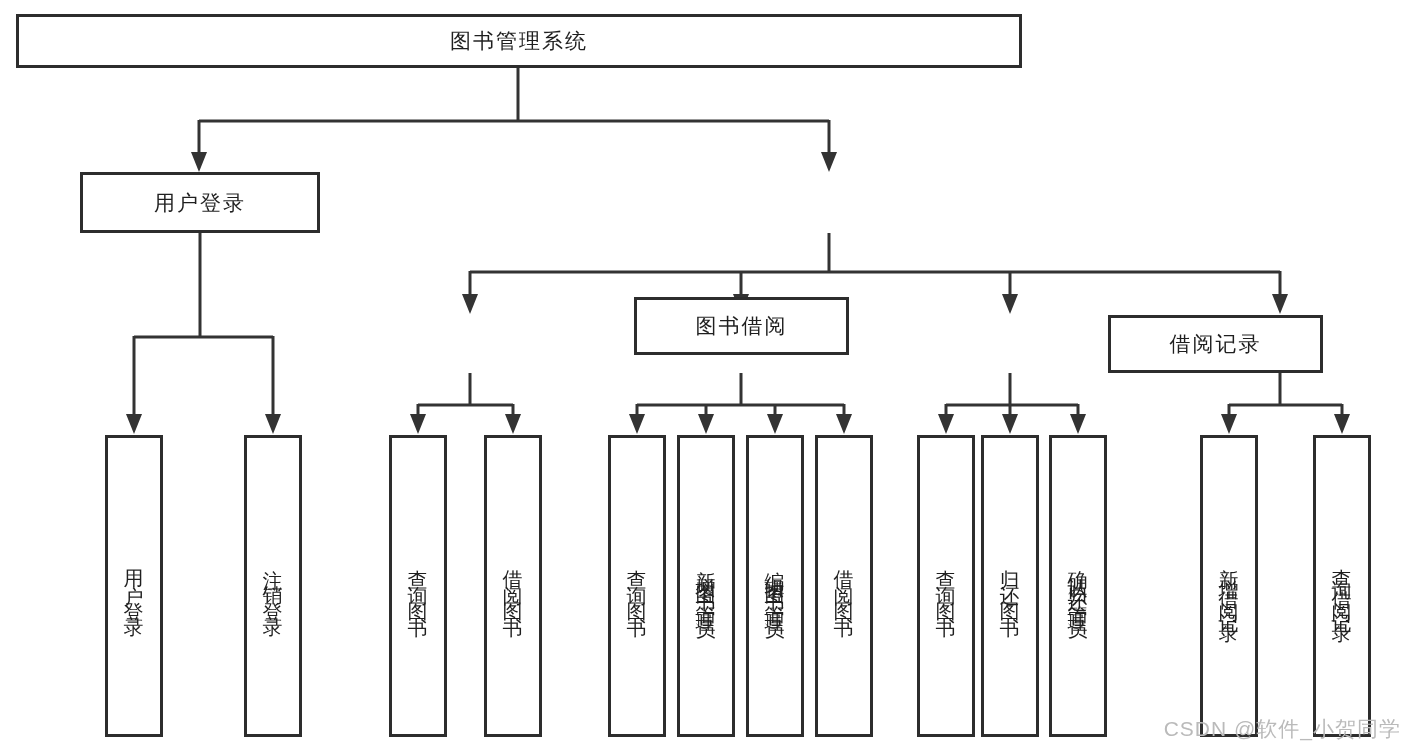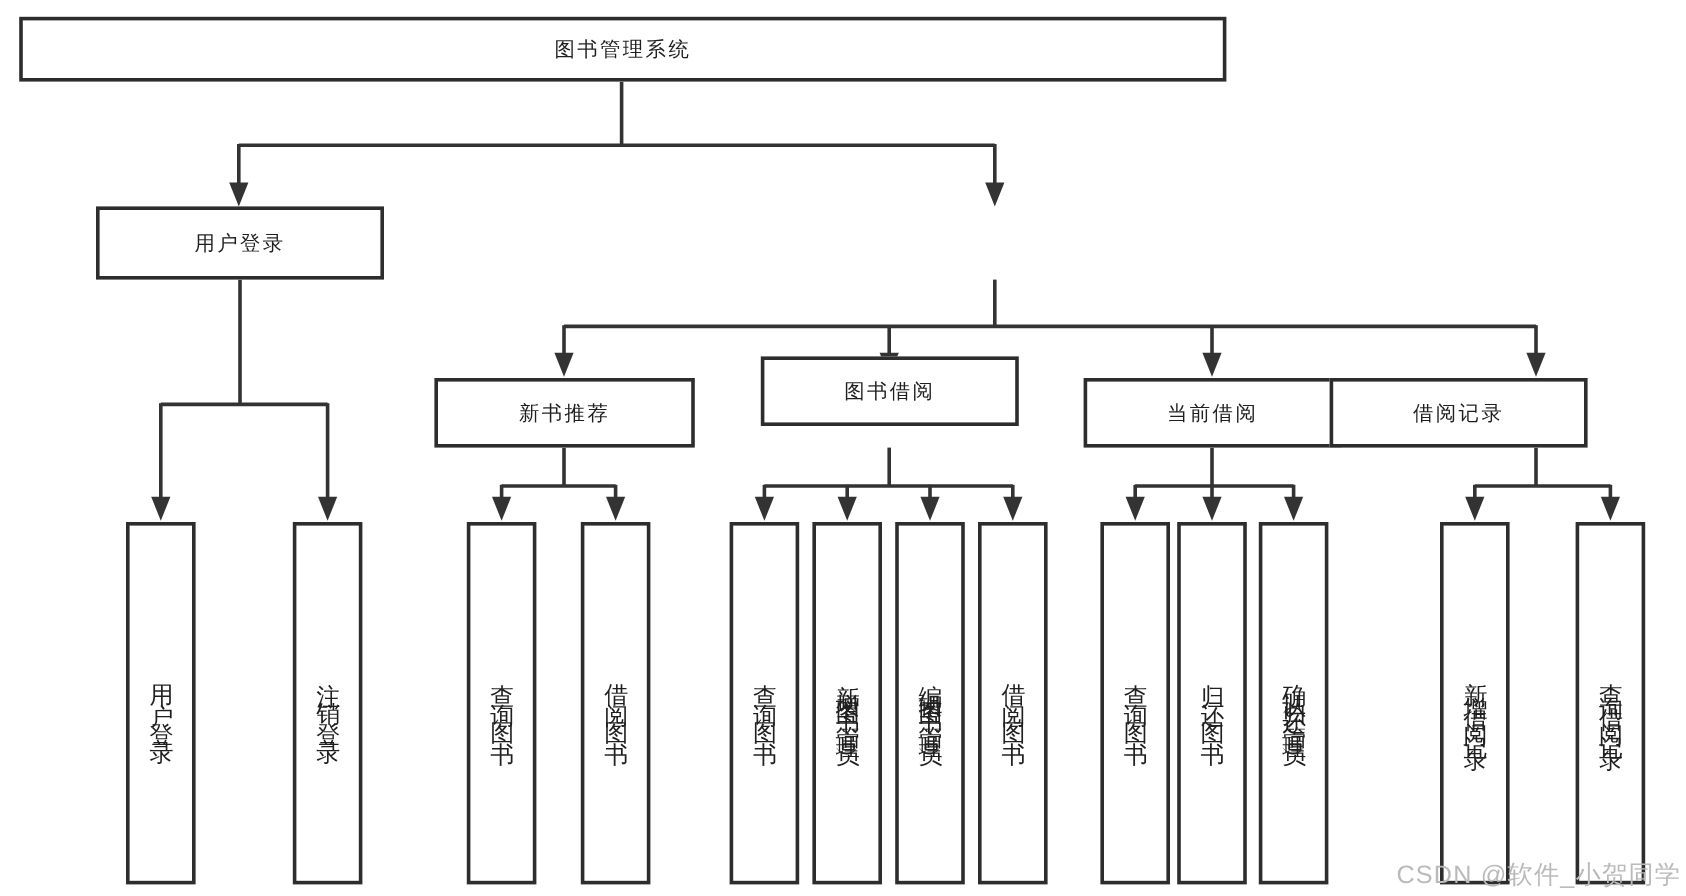--- a/index.html
+++ b/index.html
@@ -16,21 +16,21 @@
     position: absolute;
     box-sizing: border-box;
     background: #ffffff;
     border: 3px solid #2d2d2d;
     color: #1f1f1f;
     display: flex;
     align-items: center;
     justify-content: center;
     text-align: center;
   }
-  .h { font-size: 17px; letter-spacing: 2px; }
+  .h { font-size: 21px; letter-spacing: 2px; }
   .v {
     writing-mode: vertical-rl;
     text-orientation: mixed;
     font-size: 20px;
     line-height: 1;
   }
   .v.s4 { letter-spacing: 16px; }
   .v.s6 { letter-spacing: 11px; }
   .v.s9 { letter-spacing: 7px; }
   .leaf { top: 435px; width: 58px; height: 302px; }
@@ -126,23 +126,21 @@
       <path d="M1070 414 L1086 414 L1078 434 Z"></path>
       <path d="M1221 414 L1237 414 L1229 434 Z"></path>
       <path d="M1334 414 L1350 414 L1342 434 Z"></path>
     </g>
   </svg>
 
   <div class="box h" style="left:16px; top:14px; width:1006px; height:54px;">图书管理系统</div>
 
   <div class="box h" style="left:80px; top:172px; width:240px; height:61px;">用户登录</div>
 
-  <div class="box h" style="left:362px; top:315px; width:217px; height:58px;">新书推荐</div>
   <div class="box h" style="left:634px; top:297px; width:215px; height:58px;">图书借阅</div>
-  <div class="box h" style="left:903px; top:315px; width:215px; height:58px;">当前借阅</div>
   <div class="box h" style="left:1108px; top:315px; width:215px; height:58px;">借阅记录</div>
 
   <div class="box v s4 leaf" style="left:105px;">用户登录</div>
   <div class="box v s4 leaf" style="left:244px;">注销登录</div>
 
   <div class="box v s4 leaf" style="left:389px;">查询图书</div>
   <div class="box v s4 leaf" style="left:484px;">借阅图书</div>
 
   <div class="box v s4 leaf" style="left:608px;">查询图书</div>
   <div class="box v s9 leaf" style="left:677px;">新增图书（管理员）</div>

